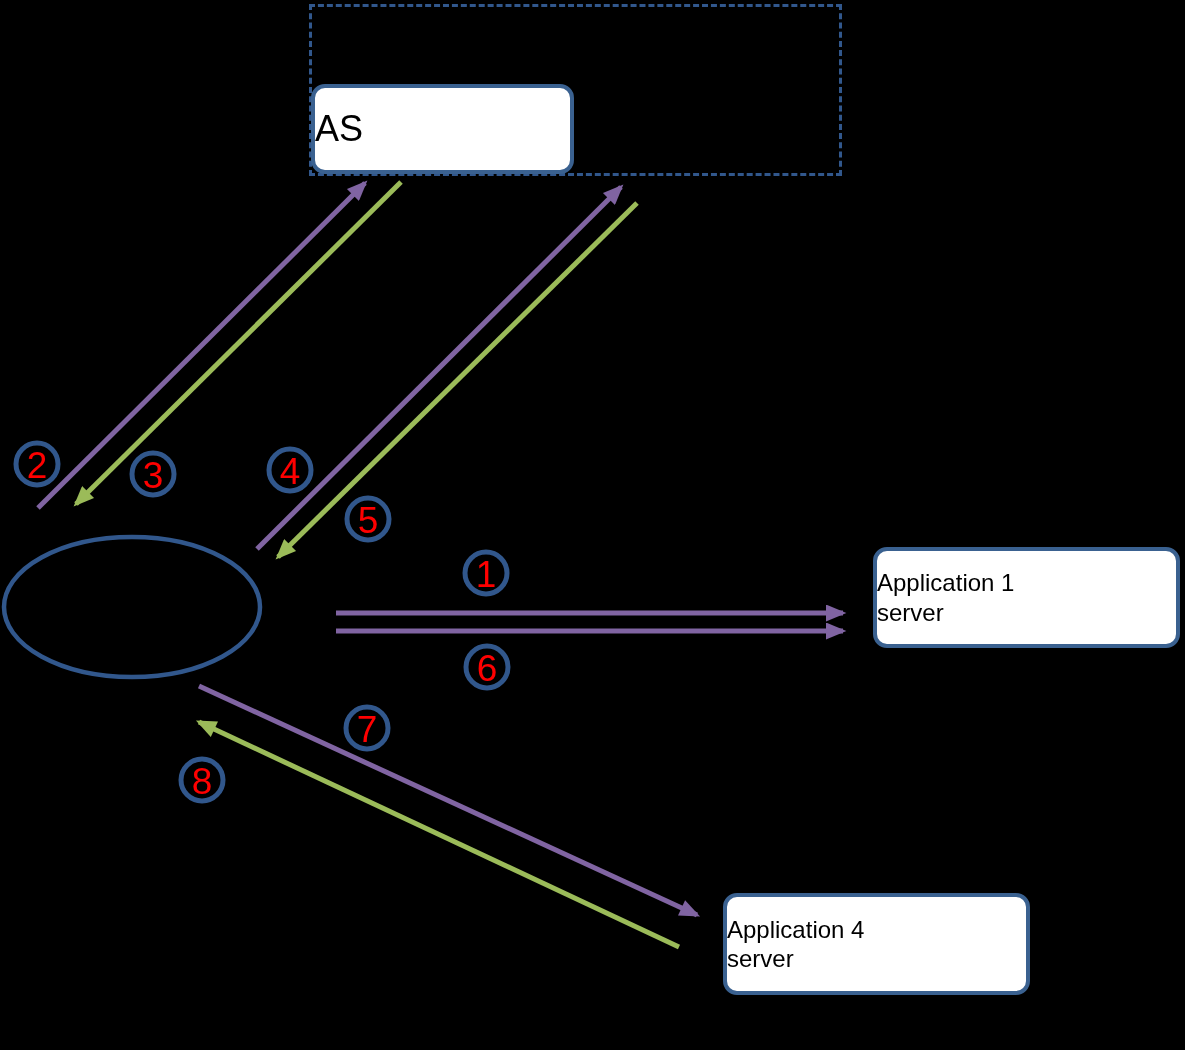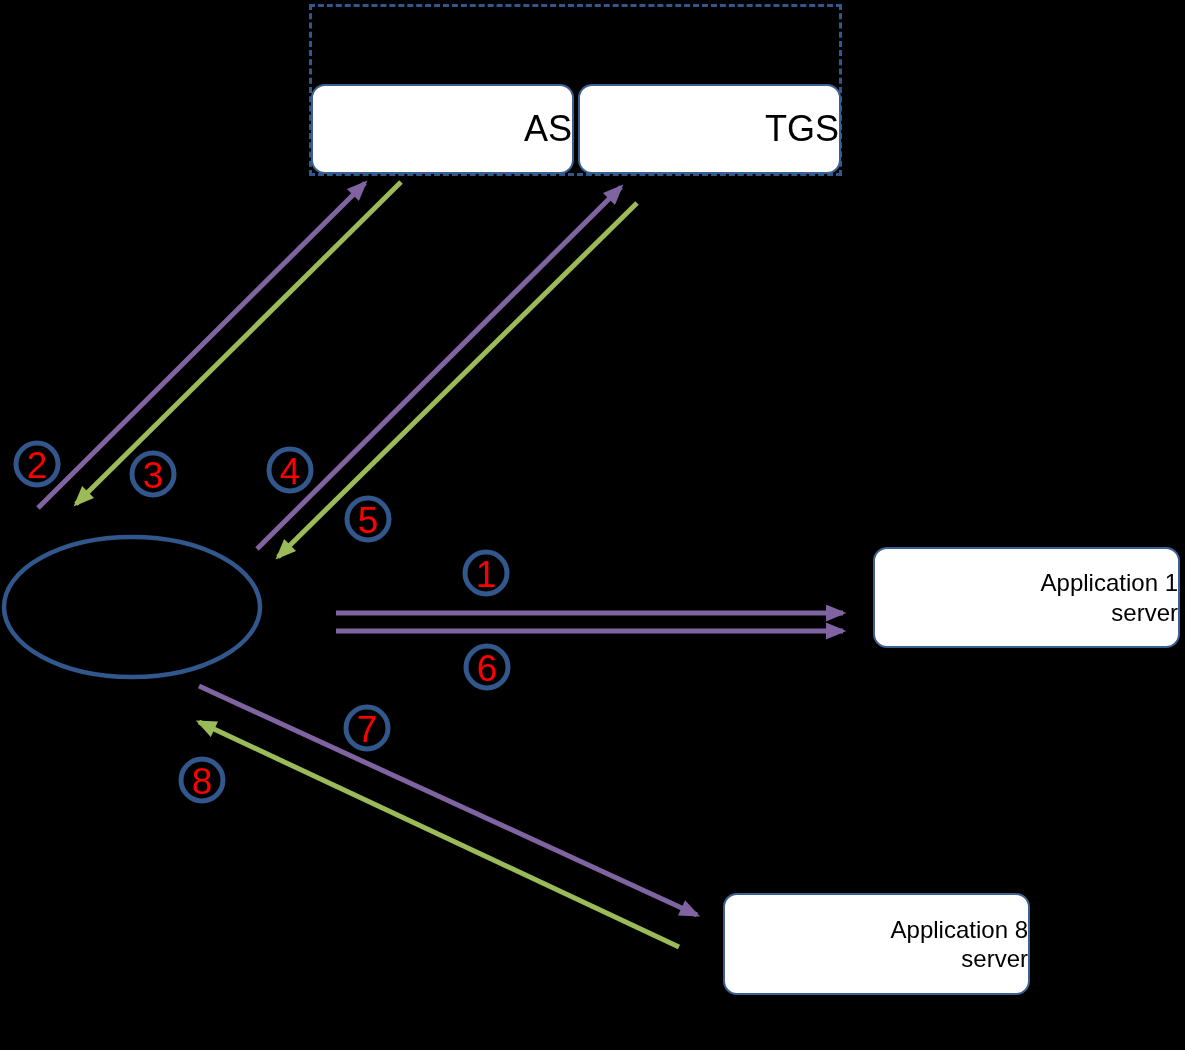--- a/index.html
+++ b/index.html
@@ -20,26 +20,26 @@
   }
   .kdc-dashed {
     position: absolute;
     border: 3px dashed #31578C;
     background: transparent;
     box-sizing: border-box;
   }
   .node {
     position: absolute;
     background: #FFFFFF;
-    border: 2px solid #84cc16;
+    border: 4px solid #84cc16;
     border-radius: 14px;
     box-sizing: border-box;
     display: flex;
     flex-direction: column;
-    align-items: flex-end;
+    align-items: flex-start;
     justify-content: center;
     color: #000000;
     text-align: center;
   }
   .node.small { font-size: 36px; }
   .node.app   { font-size: 24px; line-height: 1.22; }
   svg text.step-num {
     font-family: "Liberation Sans", sans-serif;
     font-size: 37px;
   }
@@ -84,27 +84,24 @@
       <circle cx="367" cy="728" r="21" fill="none" stroke="#31578C" stroke-width="5"></circle>
       <text x="367" y="728" text-anchor="middle" dominant-baseline="central" dy="0.04em" fill="#FF0000" class="step-num">7</text>
       <circle cx="202" cy="780" r="21" fill="none" stroke="#31578C" stroke-width="5"></circle>
       <text x="202" y="780" text-anchor="middle" dominant-baseline="central" dy="0.04em" fill="#FF0000" class="step-num">8</text>
     </svg>
 
   <div class="node small" style="left: 311px; top: 84px; width: 263px; height: 90px; border-color: rgb(58, 97, 144); background: rgb(255, 255, 255); color: rgb(0, 0, 0);">
     <span>AS</span>
   </div>
 
-  <div class="node small" style="left: 578px; top: 84px; width: 263px; height: 90px; border-color: rgb(58, 97, 144); background: rgb(255, 255, 255); color: rgb(0, 0, 0);">
-    <span>TGS</span>
-  </div>
 
   <div class="node app" style="left: 873px; top: 547px; width: 307px; height: 101px; border-color: rgb(58, 97, 144); background: rgb(255, 255, 255); color: rgb(0, 0, 0);">
     <span>Application 1</span>
     <span>server</span>
   </div>
 
   <div class="node app" style="left: 723px; top: 893px; width: 307px; height: 102px; border-color: rgb(58, 97, 144); background: rgb(255, 255, 255); color: rgb(0, 0, 0);">
-    <span>Application 8</span>
+    <span>Application 4</span>
     <span>server</span>
   </div>
 
 </div>
 
 </body></html>

